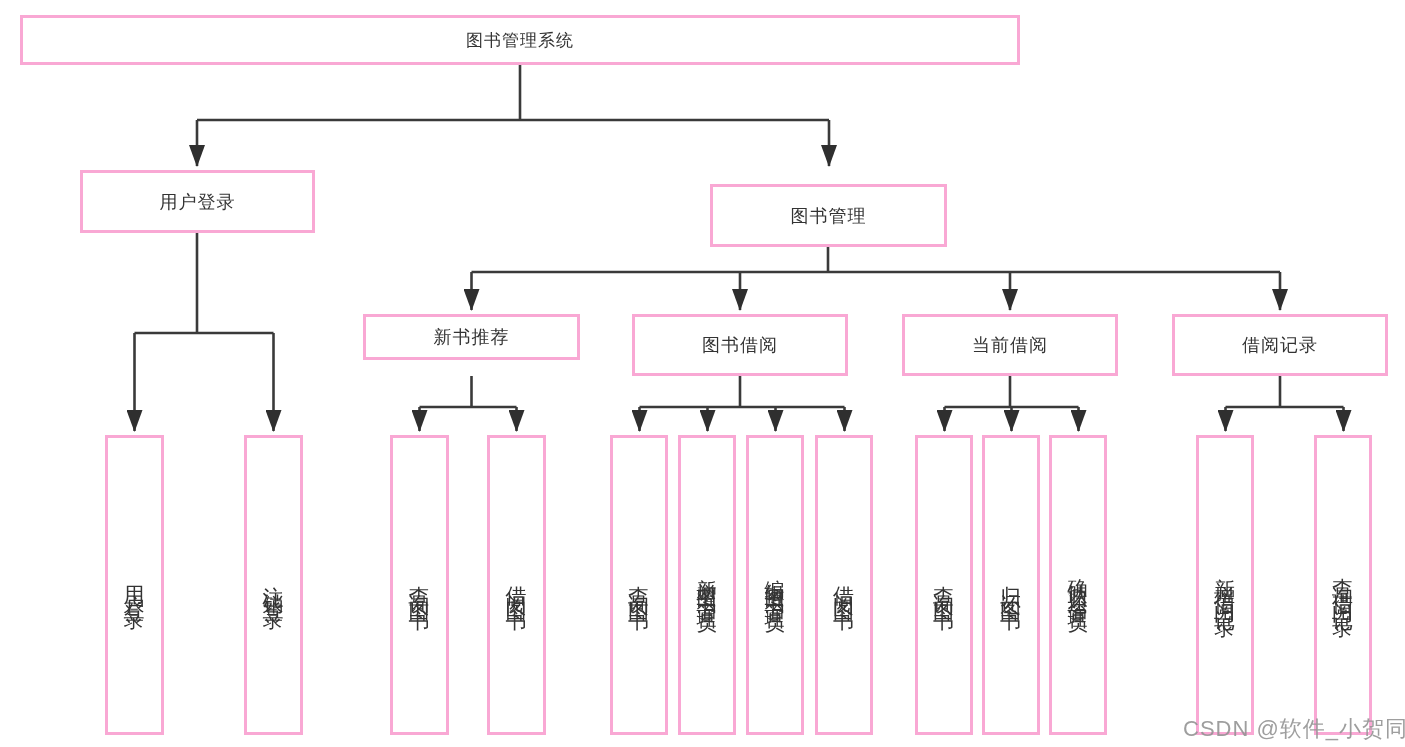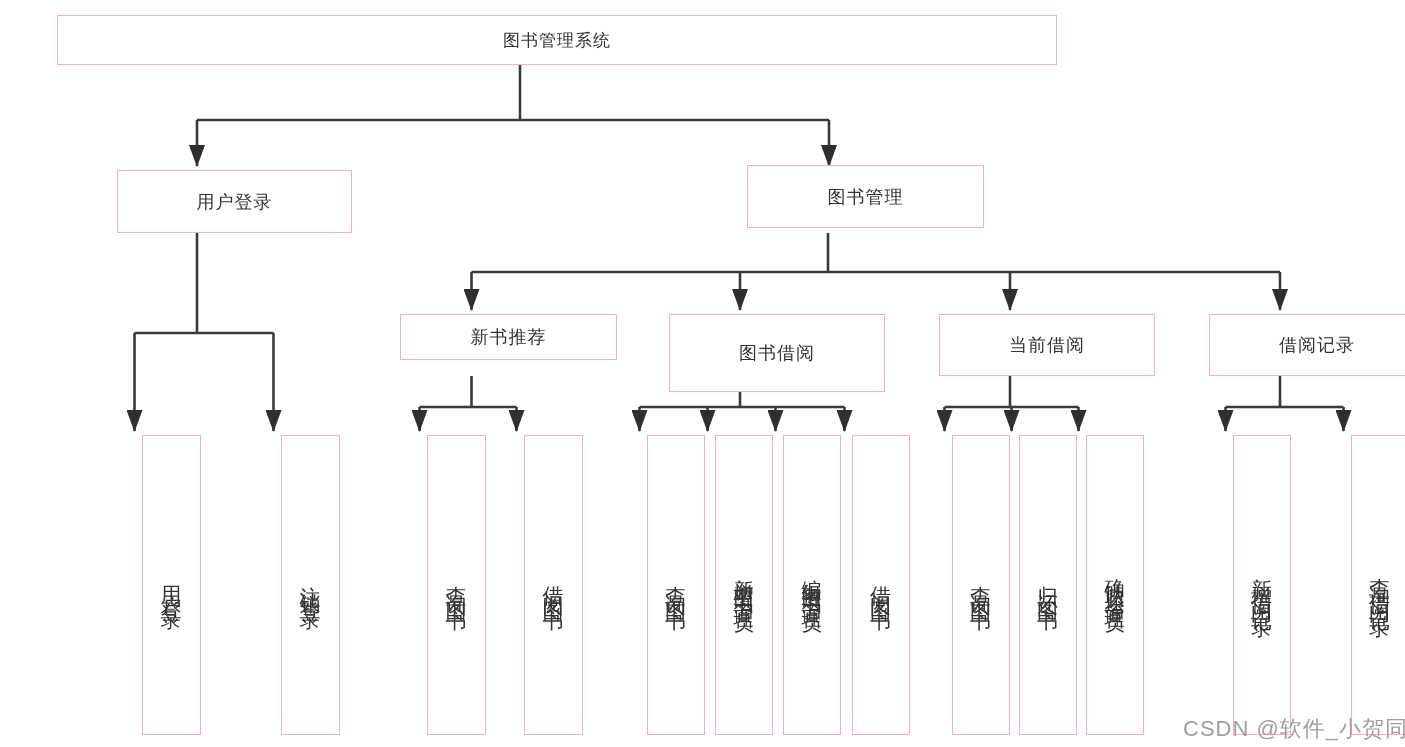--- a/index.html
+++ b/index.html
@@ -2,23 +2,23 @@
 <html><head>
 <meta charset="utf-8">
 <style>
   html,body{margin:0;padding:0;background:#fff;}
   #canvas{
     position:relative;width:1405px;height:747px;background:#ffffff;
     font-family:"Liberation Sans","DejaVu Sans",sans-serif;overflow:hidden;
   }
   #wires{position:absolute;left:0;top:0;width:1405px;height:747px;pointer-events:none;}
   .node{
-    position:absolute;background:#ffffff;border:1px solid #f9a8d4;
+    position:absolute;background:#ffffff;border:3px solid #f9a8d4;
     display:flex;align-items:center;justify-content:center;
-    color:#333333;box-sizing:border-box;z-index:2;margin-left:37px;
+    color:#333333;box-sizing:border-box;z-index:2;
   }
   .h-node{font-size:18px;letter-spacing:1px;}
   .root-node{font-size:17px;}
   .v-node span{
     writing-mode:vertical-rl;text-orientation:mixed;
     font-size:21px;letter-spacing:8px;line-height:1;color:#333333;
   }
   .v-node.long span{letter-spacing:5px;font-size:20px;}
   .watermark{
     position:absolute;left:1183px;top:714px;z-index:5;
@@ -77,24 +77,24 @@
       <line x1="1280" y1="376" x2="1280" y2="407"></line>
       <line x1="1225.5" y1="407" x2="1343.5" y2="407"></line>
       <line x1="1225.5" y1="407" x2="1225.5" y2="431" marker-end="url(#arrow)"></line>
       <line x1="1343.5" y1="407" x2="1343.5" y2="431" marker-end="url(#arrow)"></line>
     </g>
   </svg>
 
   <div class="node h-node root-node" style="left:20px;top:15px;width:1000px;height:50px;">图书管理系统</div>
 
   <div class="node h-node" style="left:80px;top:170px;width:235px;height:63px;">用户登录</div>
-  <div class="node h-node" style="left:710px;top:165px;width:237px;height:63px;">图书管理</div>
+  <div class="node h-node" style="left:710px;top:184px;width:237px;height:63px;">图书管理</div>
 
   <div class="node h-node" style="left:363px;top:314px;width:217px;height:46px;">新书推荐</div>
-  <div class="node h-node" style="left:632px;top:314px;width:216px;height:78px;">图书借阅</div>
+  <div class="node h-node" style="left:632px;top:314px;width:216px;height:62px;">图书借阅</div>
   <div class="node h-node" style="left:902px;top:314px;width:216px;height:62px;">当前借阅</div>
   <div class="node h-node" style="left:1172px;top:314px;width:216px;height:62px;">借阅记录</div>
 
   <div class="node v-node" style="left:105px;top:435px;width:59px;height:300px;">
     <span>用户登录</span>
   </div>
   <div class="node v-node" style="left:244px;top:435px;width:59px;height:300px;">
     <span>注销登录</span>
   </div>
 

